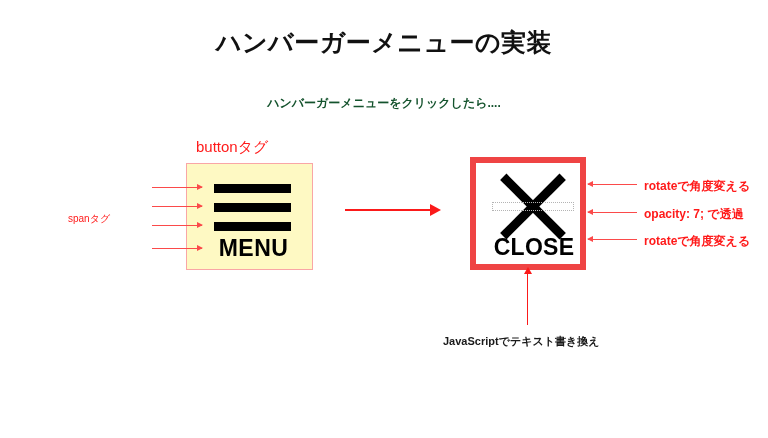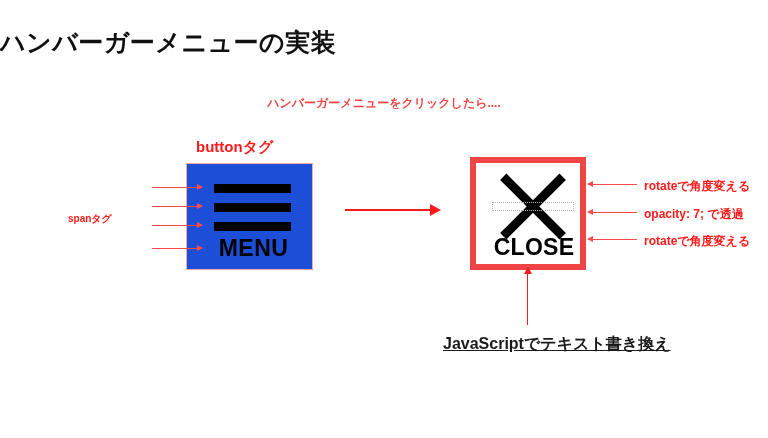--- a/index.html
+++ b/index.html
@@ -19,44 +19,44 @@
     background: #ffffff;
     overflow: hidden;
   }
 
   
   .title {
     position: absolute;
     left: 0;
     top: 26px;
     width: 768px;
-    text-align: left;
+    text-align: center;
     font-size: 25px;
     font-weight: 700;
     color: #111111;
     letter-spacing: 0.5px;
     white-space: nowrap;
   }
   .subtitle {
     position: absolute;
     left: 0;
     top: 95px;
     width: 768px;
     text-align: center;
     font-size: 12px;
     font-weight: 700;
-    color: #ef4444;
+    color: #14532d;
     white-space: nowrap;
   }
 
   
   .red-label {
     position: absolute;
     color: #ff1a1a;
-    font-weight: 700;
+    font-weight: 400;
     white-space: nowrap;
   }
   .label-button-tag {
     left: 196px;
     top: 138px;
     font-size: 15px;
   }
   .label-span-tag {
     left: 68px;
     top: 212px;
@@ -65,21 +65,21 @@
 
   
   .button-box {
     position: absolute;
     left: 186px;
     top: 163px;
     width: 127px;
     height: 107px;
     border: 1px solid #f9a6a6;
     box-sizing: border-box;
-    background: #1d4ed8;
+    background: #fef9c3;
   }
   .bar {
     position: absolute;
     left: 27px;
     width: 77px;
     height: 9px;
     background: #000000;
   }
   .bar-1 { top: 20px; }
   .bar-2 { top: 39px; }
@@ -229,25 +229,24 @@
     width: 0;
     height: 0;
     border-left: 4px solid transparent;
     border-right: 4px solid transparent;
     border-bottom: 7px solid #fb1a1a;
   }
   .js-caption {
     position: absolute;
     left: 443px;
     top: 334px;
-    font-size: 16px;
+    font-size: 11px;
     font-weight: 700;
     color: #1a1a1a;
     white-space: nowrap;
-    text-decoration: underline;
   }
 </style>
 </head>
 <body>
 
 <div id="stage">
 
   <div class="title">ハンバーガーメニューの実装</div>
   <div class="subtitle">ハンバーガーメニューをクリックしたら....</div>
 

